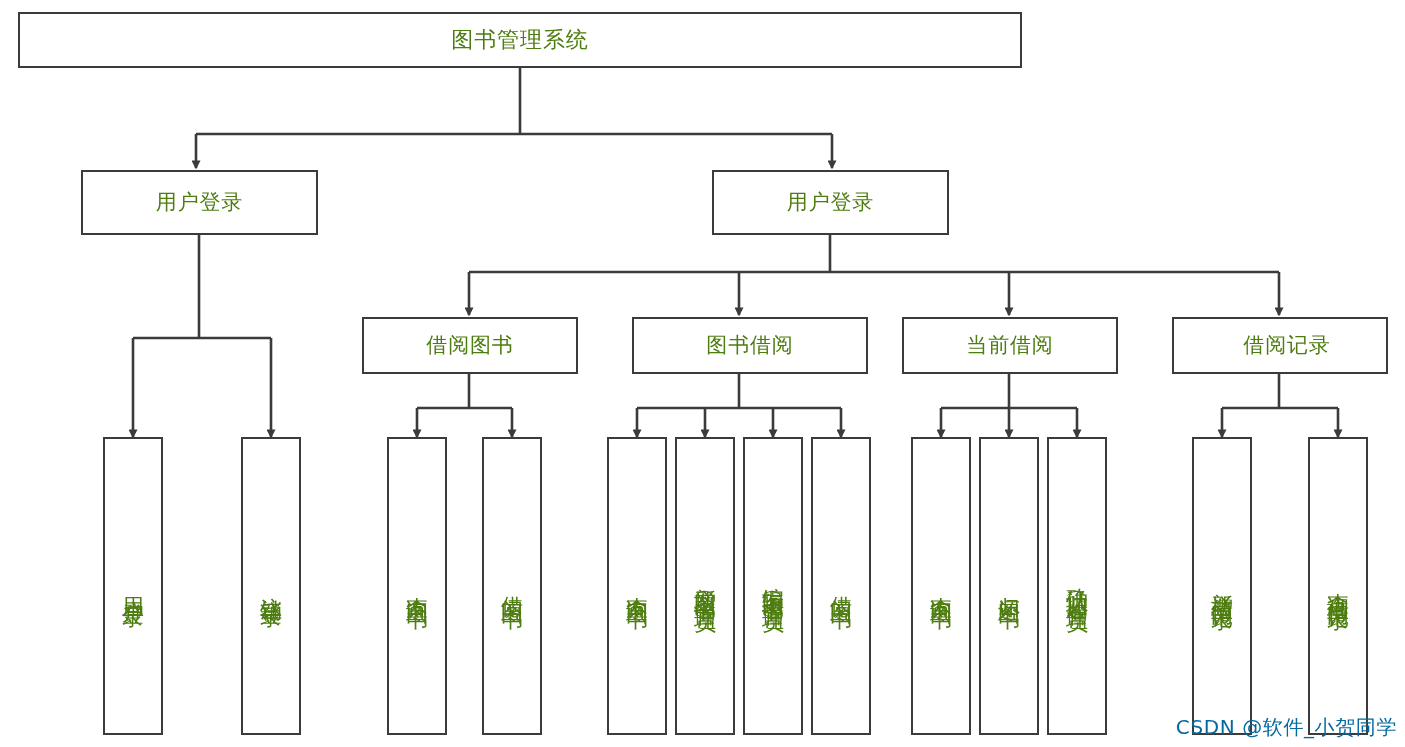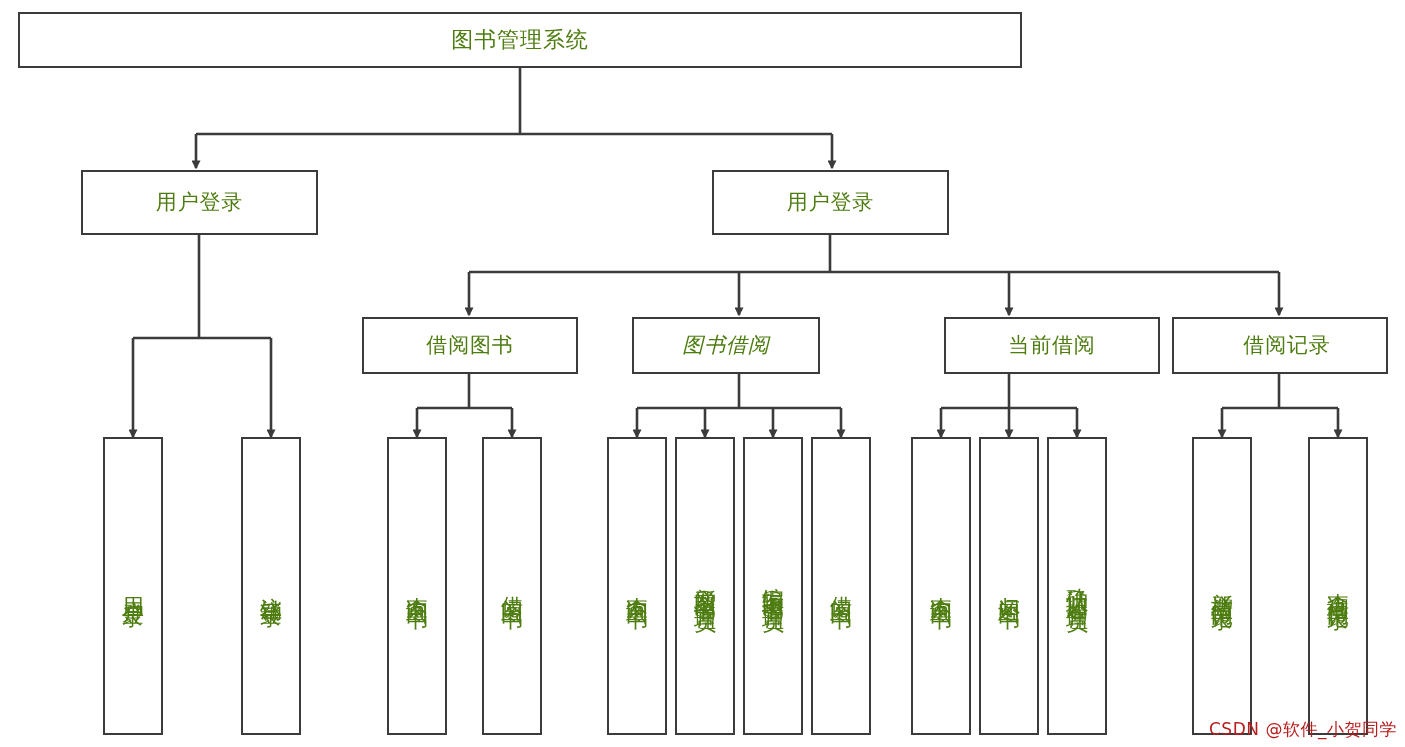--- a/index.html
+++ b/index.html
@@ -56,22 +56,22 @@
     text-orientation: upright;
     font-size: 22px;
     letter-spacing: 0.16em;
     line-height: 1;
     white-space: nowrap;
   }
   .watermark {
     position: absolute;
     right: 8px;
     bottom: 6px;
-    font-size: 17px;
-    color: #b91c1c;
+    font-size: 20px;
+    color: #0369a1;
     letter-spacing: 0.03em;
     z-index: 5;
     white-space: nowrap;
     pointer-events: none;
   }
 </style>
 </head>
 <body>
 
 <div id="diagram-root">
@@ -135,25 +135,25 @@
   </div>
 
   <div class="node-box node-h" style="left:712px; top:170px; width:237px; height:65px;">
     <span class="node-label">用户登录</span>
   </div>
 
   <div class="node-box node-h" style="left:362px; top:317px; width:216px; height:57px;">
     <span class="node-label">借阅图书</span>
   </div>
 
-  <div class="node-box node-h" style="left:632px; top:317px; width:188px; height:57px;font-style:italic;">
+  <div class="node-box node-h" style="left:632px; top:317px; width:236px; height:57px;">
     <span class="node-label">图书借阅</span>
   </div>
 
-  <div class="node-box node-h" style="left:902px; top:317px; width:216px; height:57px;margin-left:42px;">
+  <div class="node-box node-h" style="left:902px; top:317px; width:216px; height:57px;">
     <span class="node-label">当前借阅</span>
   </div>
 
   <div class="node-box node-h" style="left:1172px; top:317px; width:216px; height:57px;padding-left:14px;">
     <span class="node-label">借阅记录</span>
   </div>
 
   <div class="node-box node-v" style="left:103px; top:437px; width:60px; height:298px;">
     <span class="node-label">用户登录</span>
   </div>

